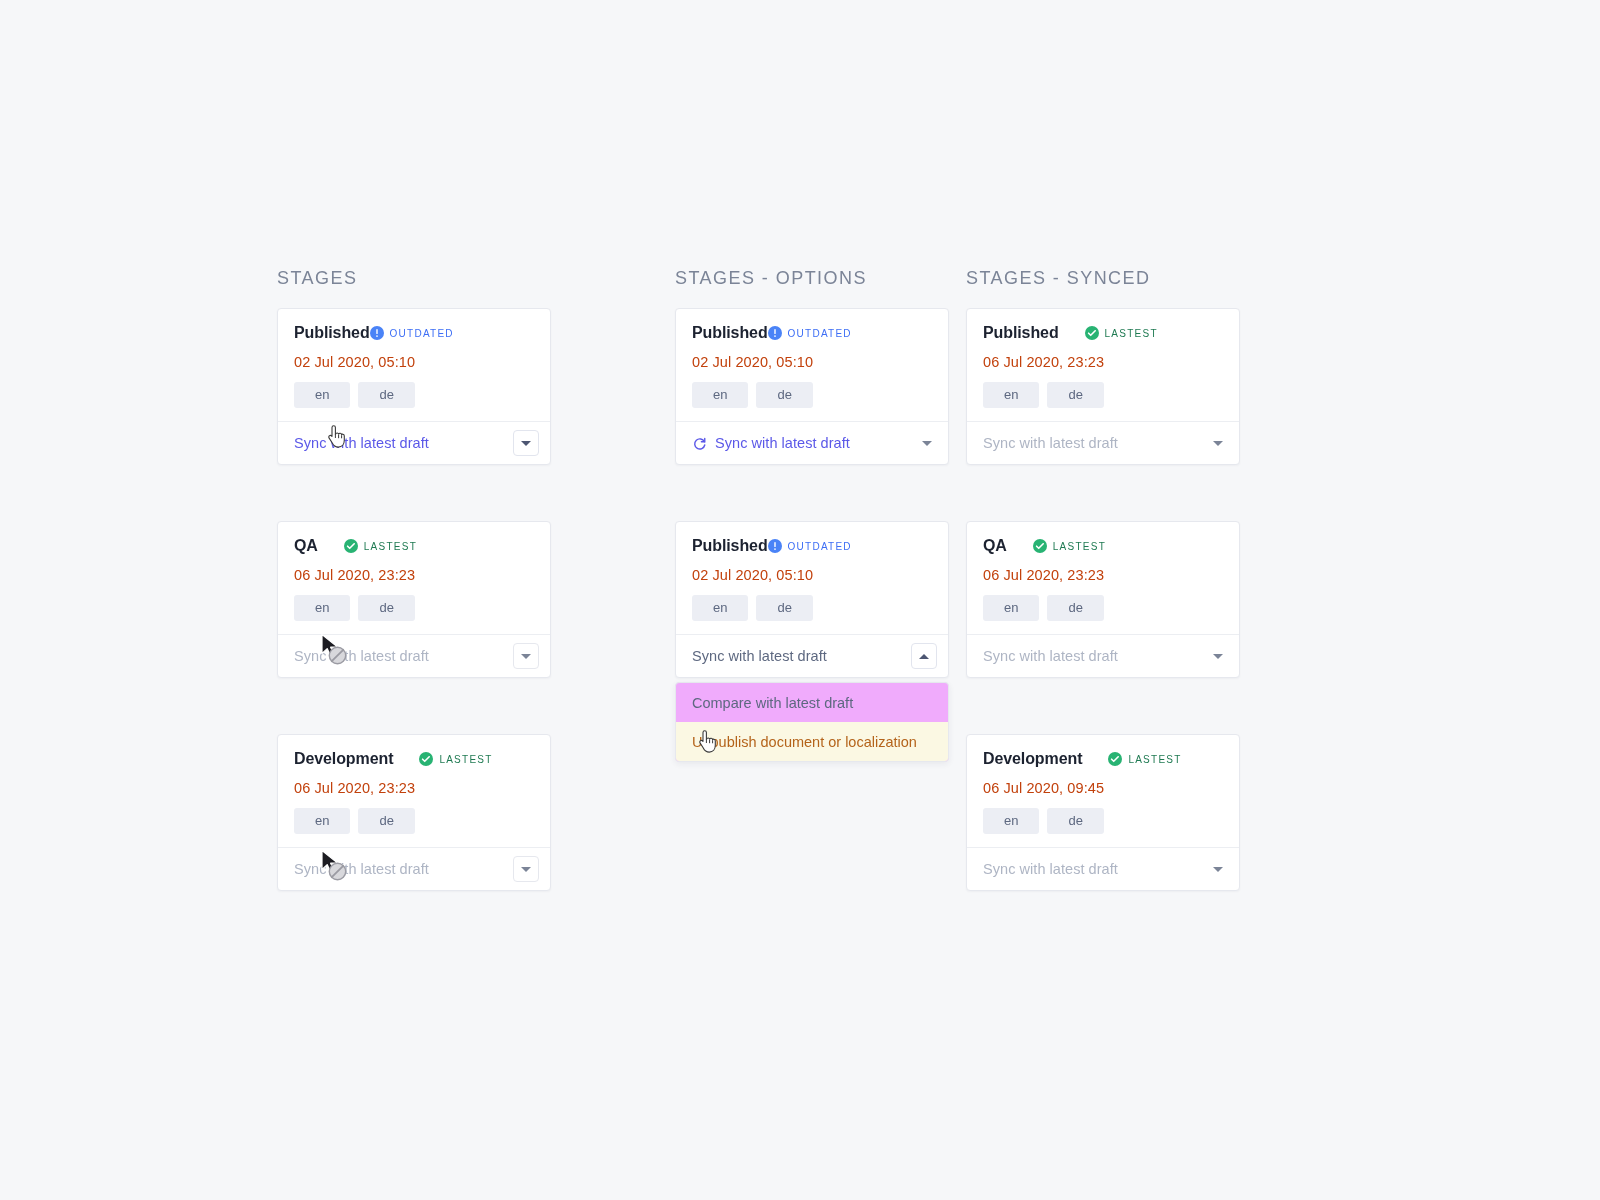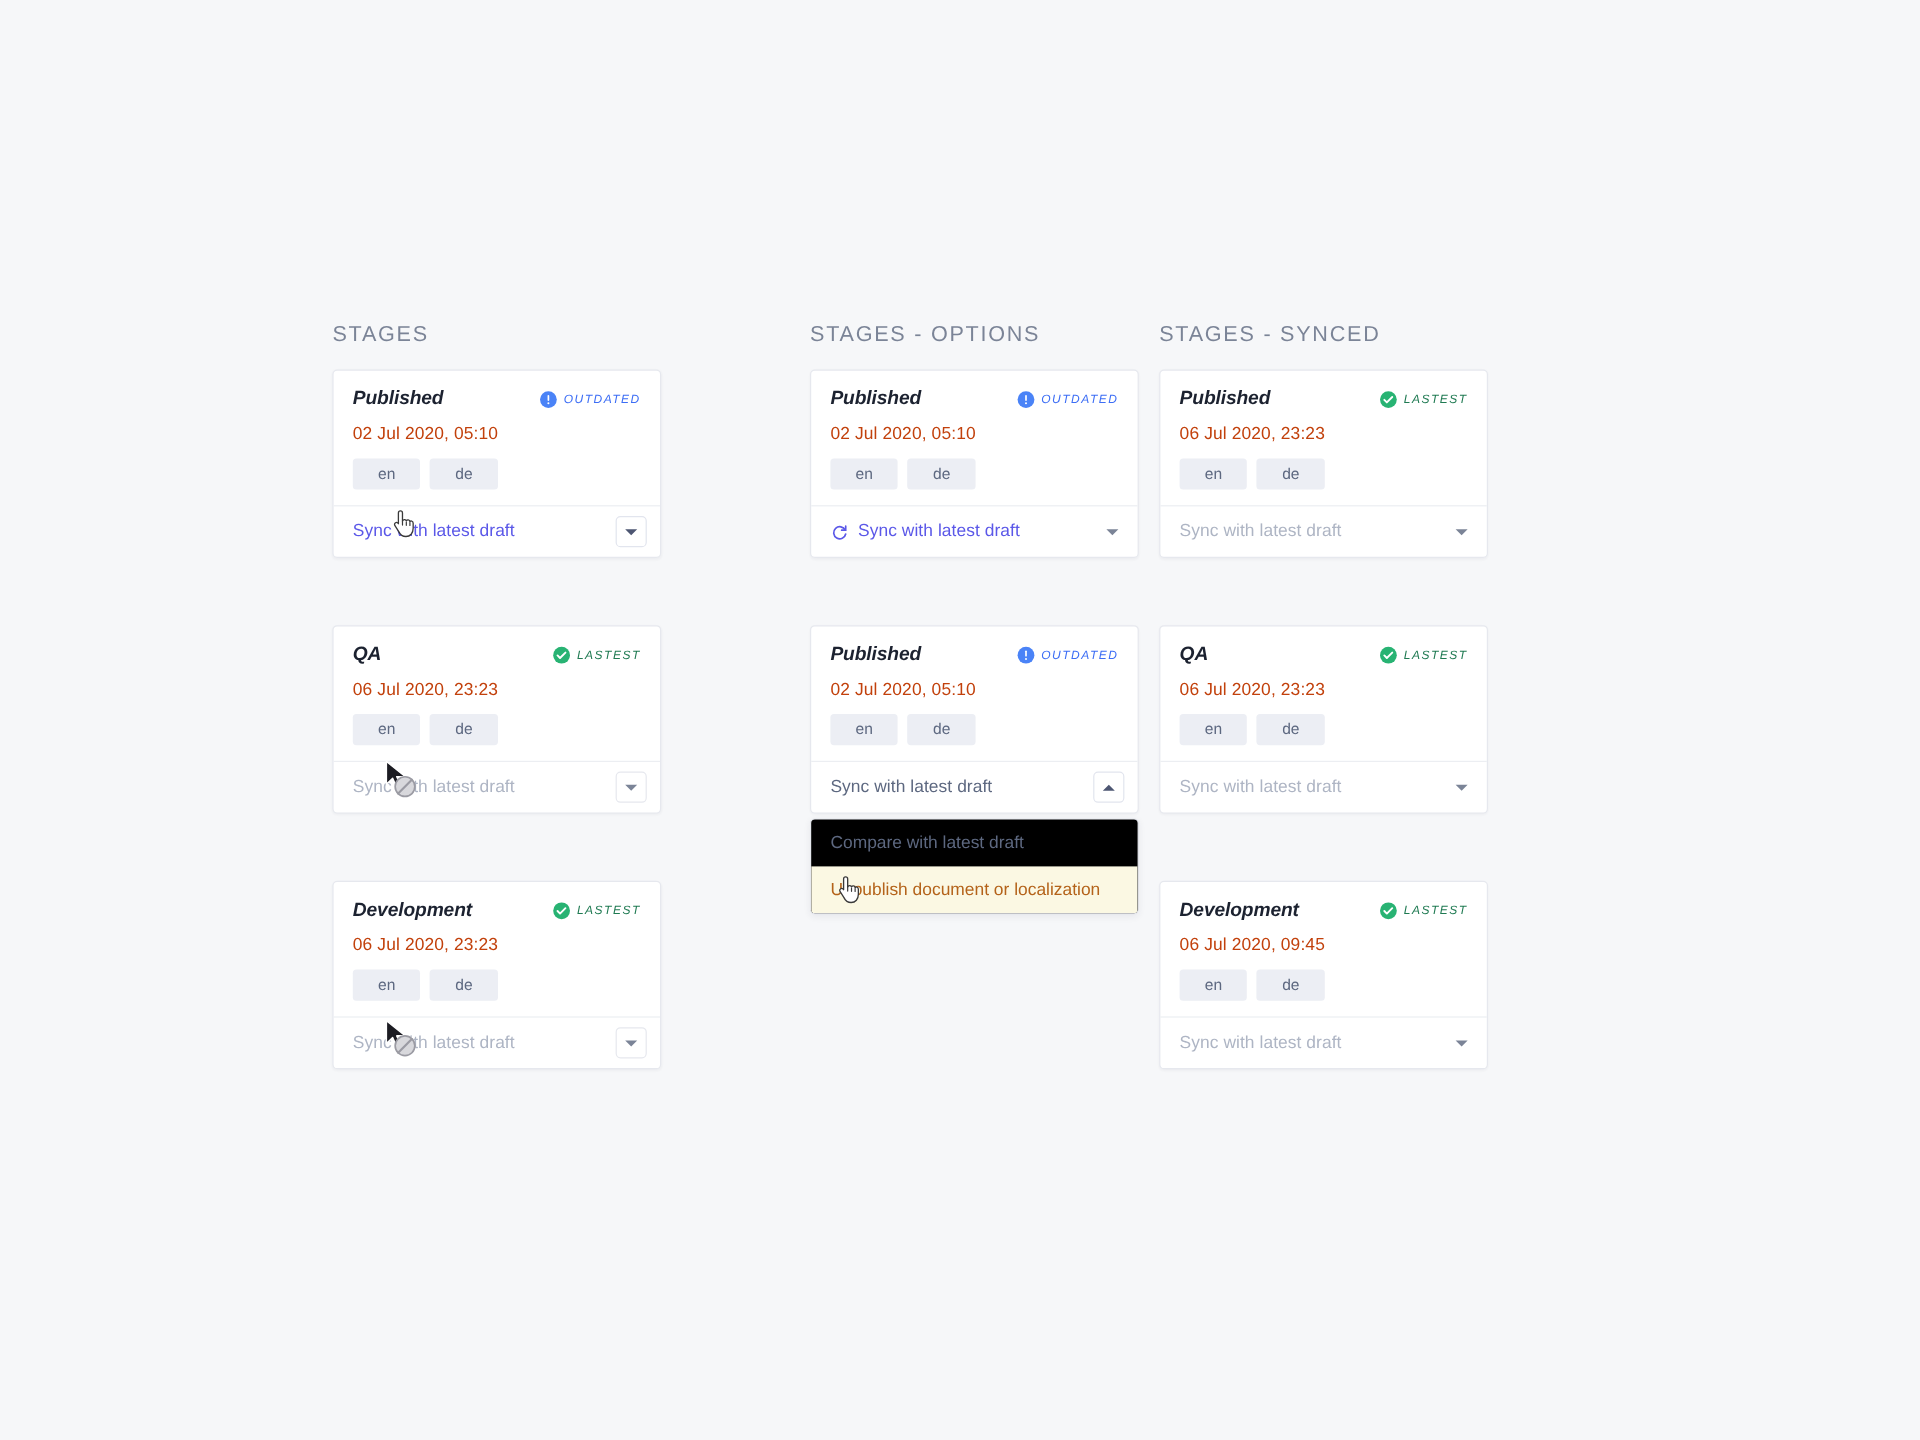--- a/index.html
+++ b/index.html
@@ -54,23 +54,21 @@
     box-shadow: 0 1px 2px rgba(39, 48, 71, 0.045);
   }
 
   .card-body {
     padding: 14px 16px 13px 16px;
   }
 
   .card-head {
     display: flex;
     align-items: center;
-    justify-content: space-between;
     height: 20px;
-    font-style: italic;
   }
 
   .stage-name {
     font-size: 16px;
     font-weight: 700;
     color: #1c2230;
     line-height: 20px;
     letter-spacing: -0.1px;
   }
 
@@ -175,21 +173,21 @@
   .caret.up   { border-bottom: 5px solid #4d5672; }
   .caret.down.dim { border-top-color: #7b8497; }
 
   
   .menu {
     position: absolute;
     left: -1px;
     top: 100%;
     margin-top: 5px;
     width: 272px;
-    background: #000000;
+    background: #f0abfc;
     border: 1px solid #e6e8ee;
     border-radius: 4px;
     box-shadow: 0 2px 6px rgba(39, 48, 71, 0.07);
     overflow: hidden;
     z-index: 20;
   }
   .menu-item {
     height: 39px;
     display: flex;
     align-items: center;

